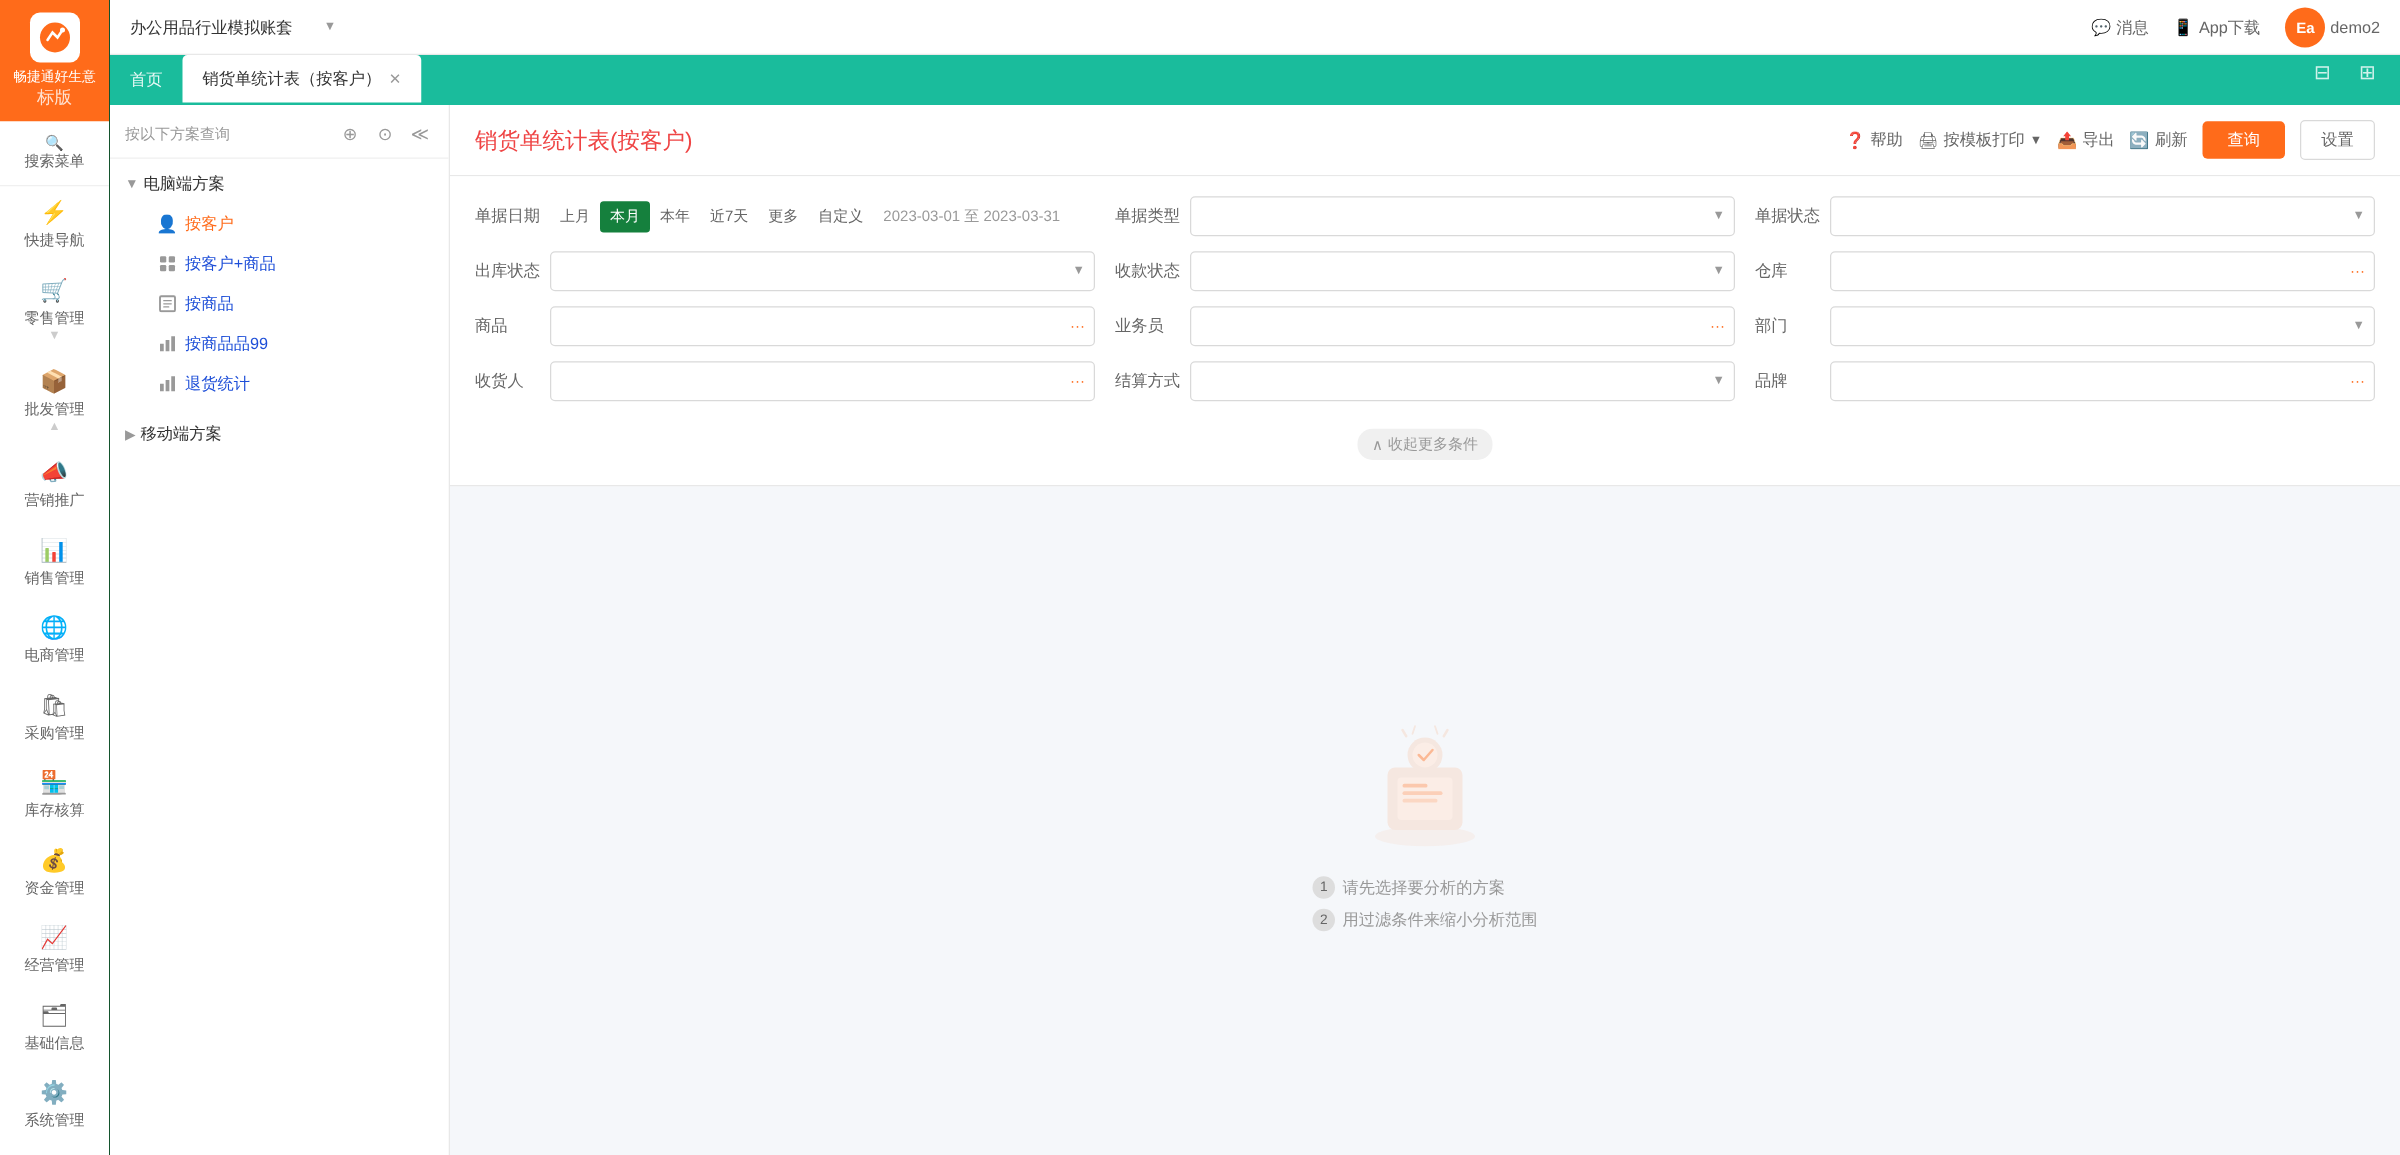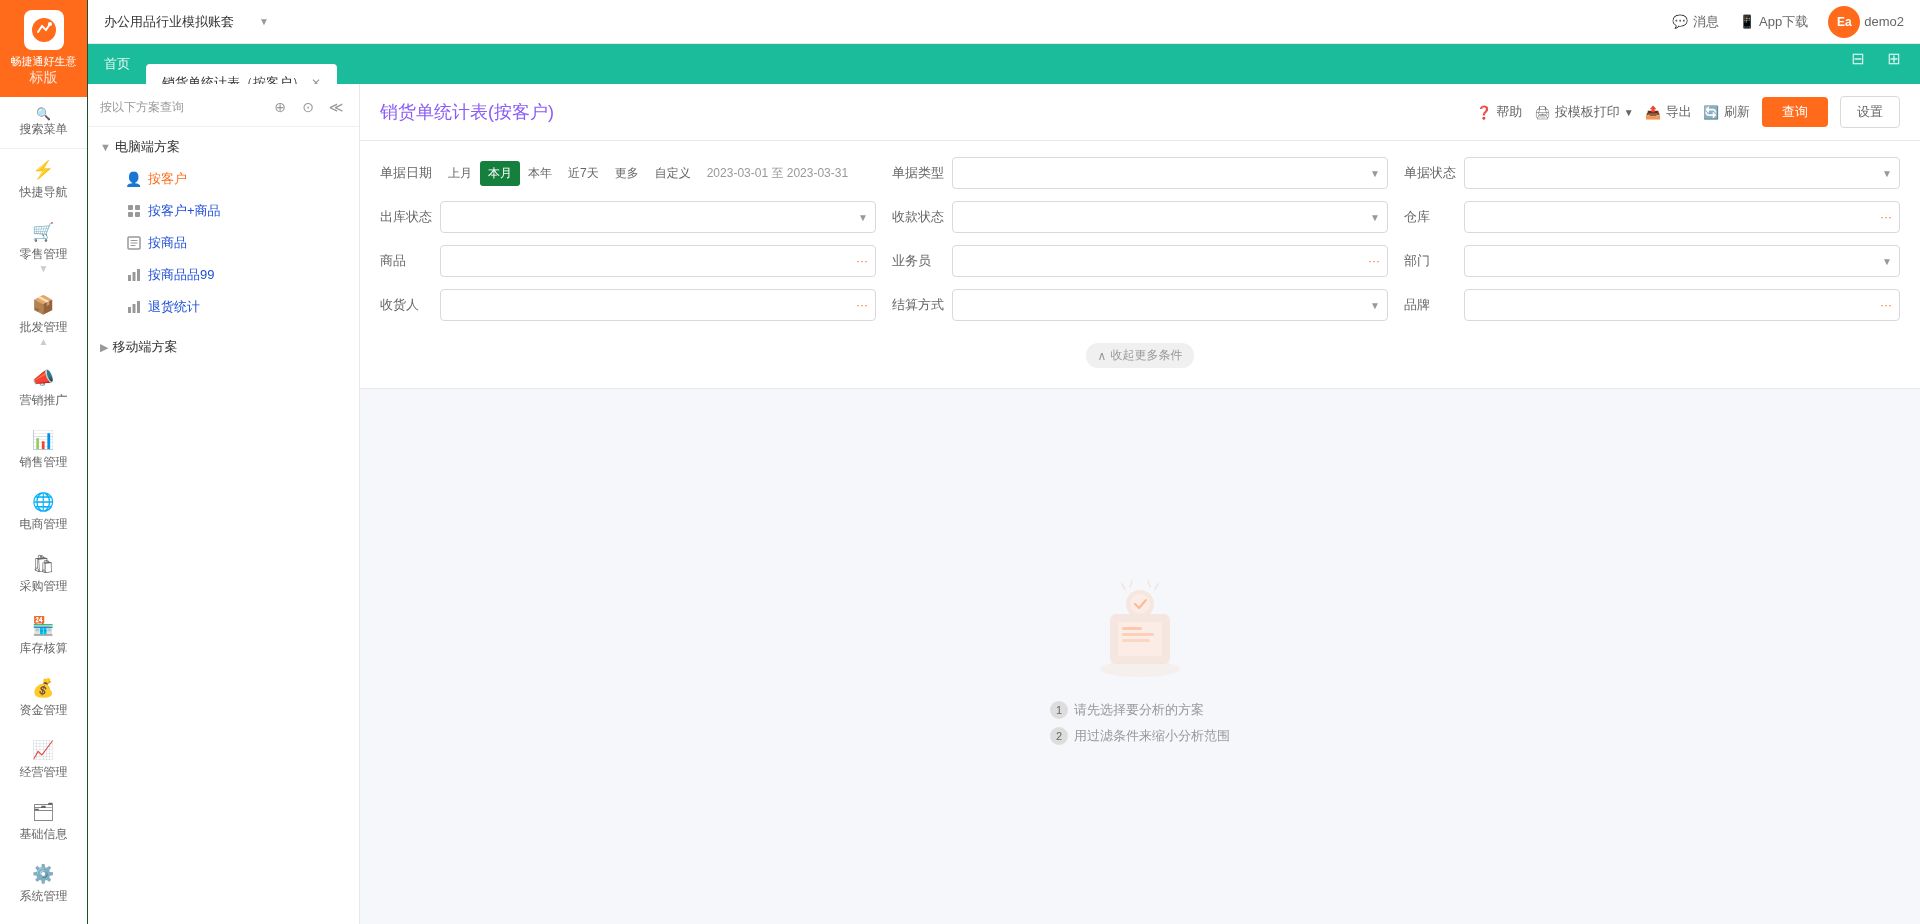--- a/index.html
+++ b/index.html
@@ -129,21 +129,21 @@
       cursor: pointer;
       font-size: 13px;
       color: rgba(255,255,255,0.8);
       gap: 6px;
       white-space: nowrap;
     }
     .tab.active {
       background: #fff;
       color: #333;
       border-radius: 4px 4px 0 0;
-      margin-top: 20px;
+      margin-top: 0;
       height: 38px;
     }
     .tab .close-btn { font-size: 12px; color: #999; cursor: pointer; }
     .tab-home { color: rgba(255,255,255,0.9); }
     .tabs-right {
       margin-left: auto;
       display: flex;
       align-items: center;
       gap: 8px;
       padding-right: 12px;
@@ -239,21 +239,21 @@
       padding: 12px 20px;
       display: flex;
       align-items: center;
       justify-content: space-between;
       border-bottom: 1px solid #e8e8e8;
       flex-shrink: 0;
     }
     .page-title {
       font-size: 18px;
       font-weight: 500;
-      color: #8b5cf6;
+      color: #ef4444;
     }
     .page-actions {
       display: flex;
       align-items: center;
       gap: 12px;
       font-size: 13px;
       color: #666;
     }
     .page-actions .action-btn {
       display: flex;

